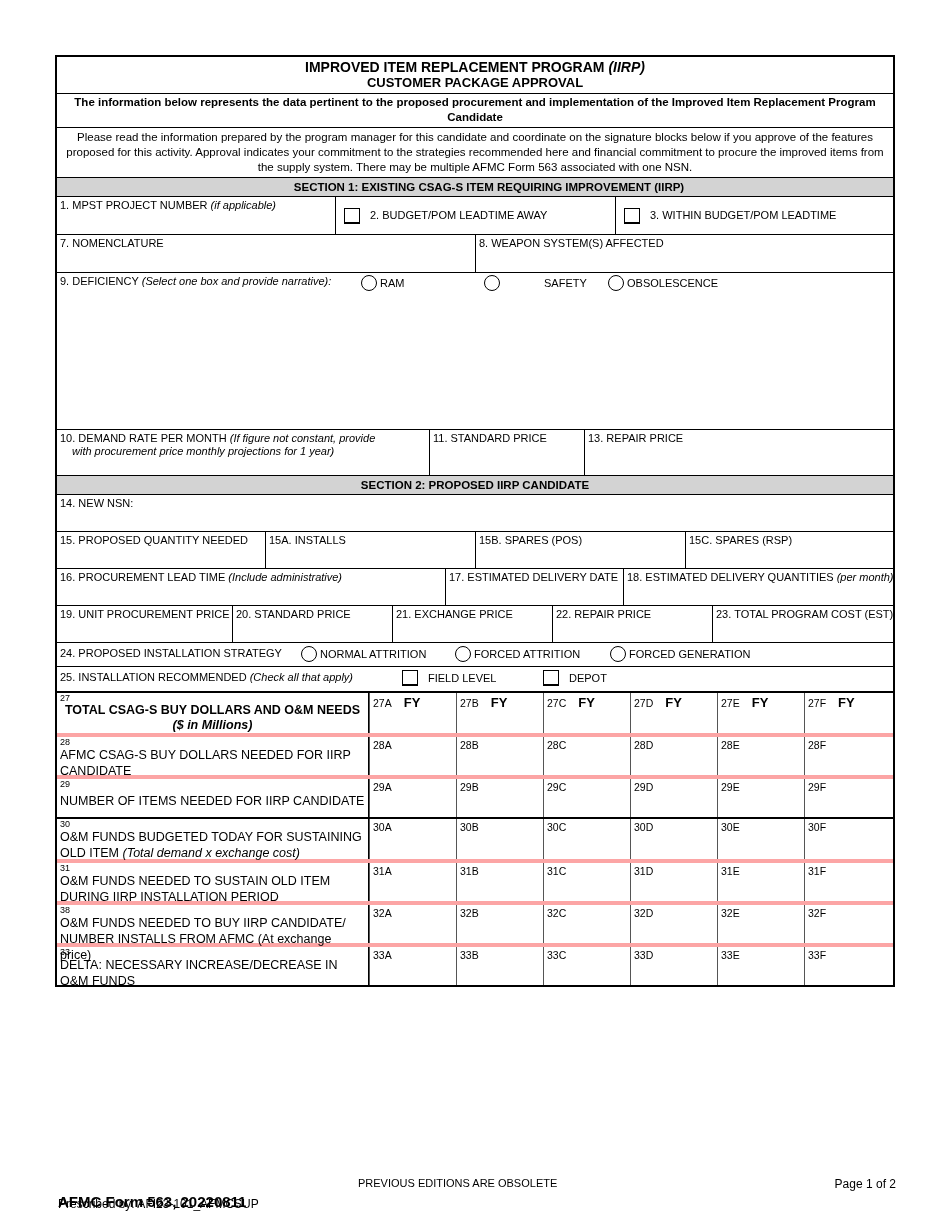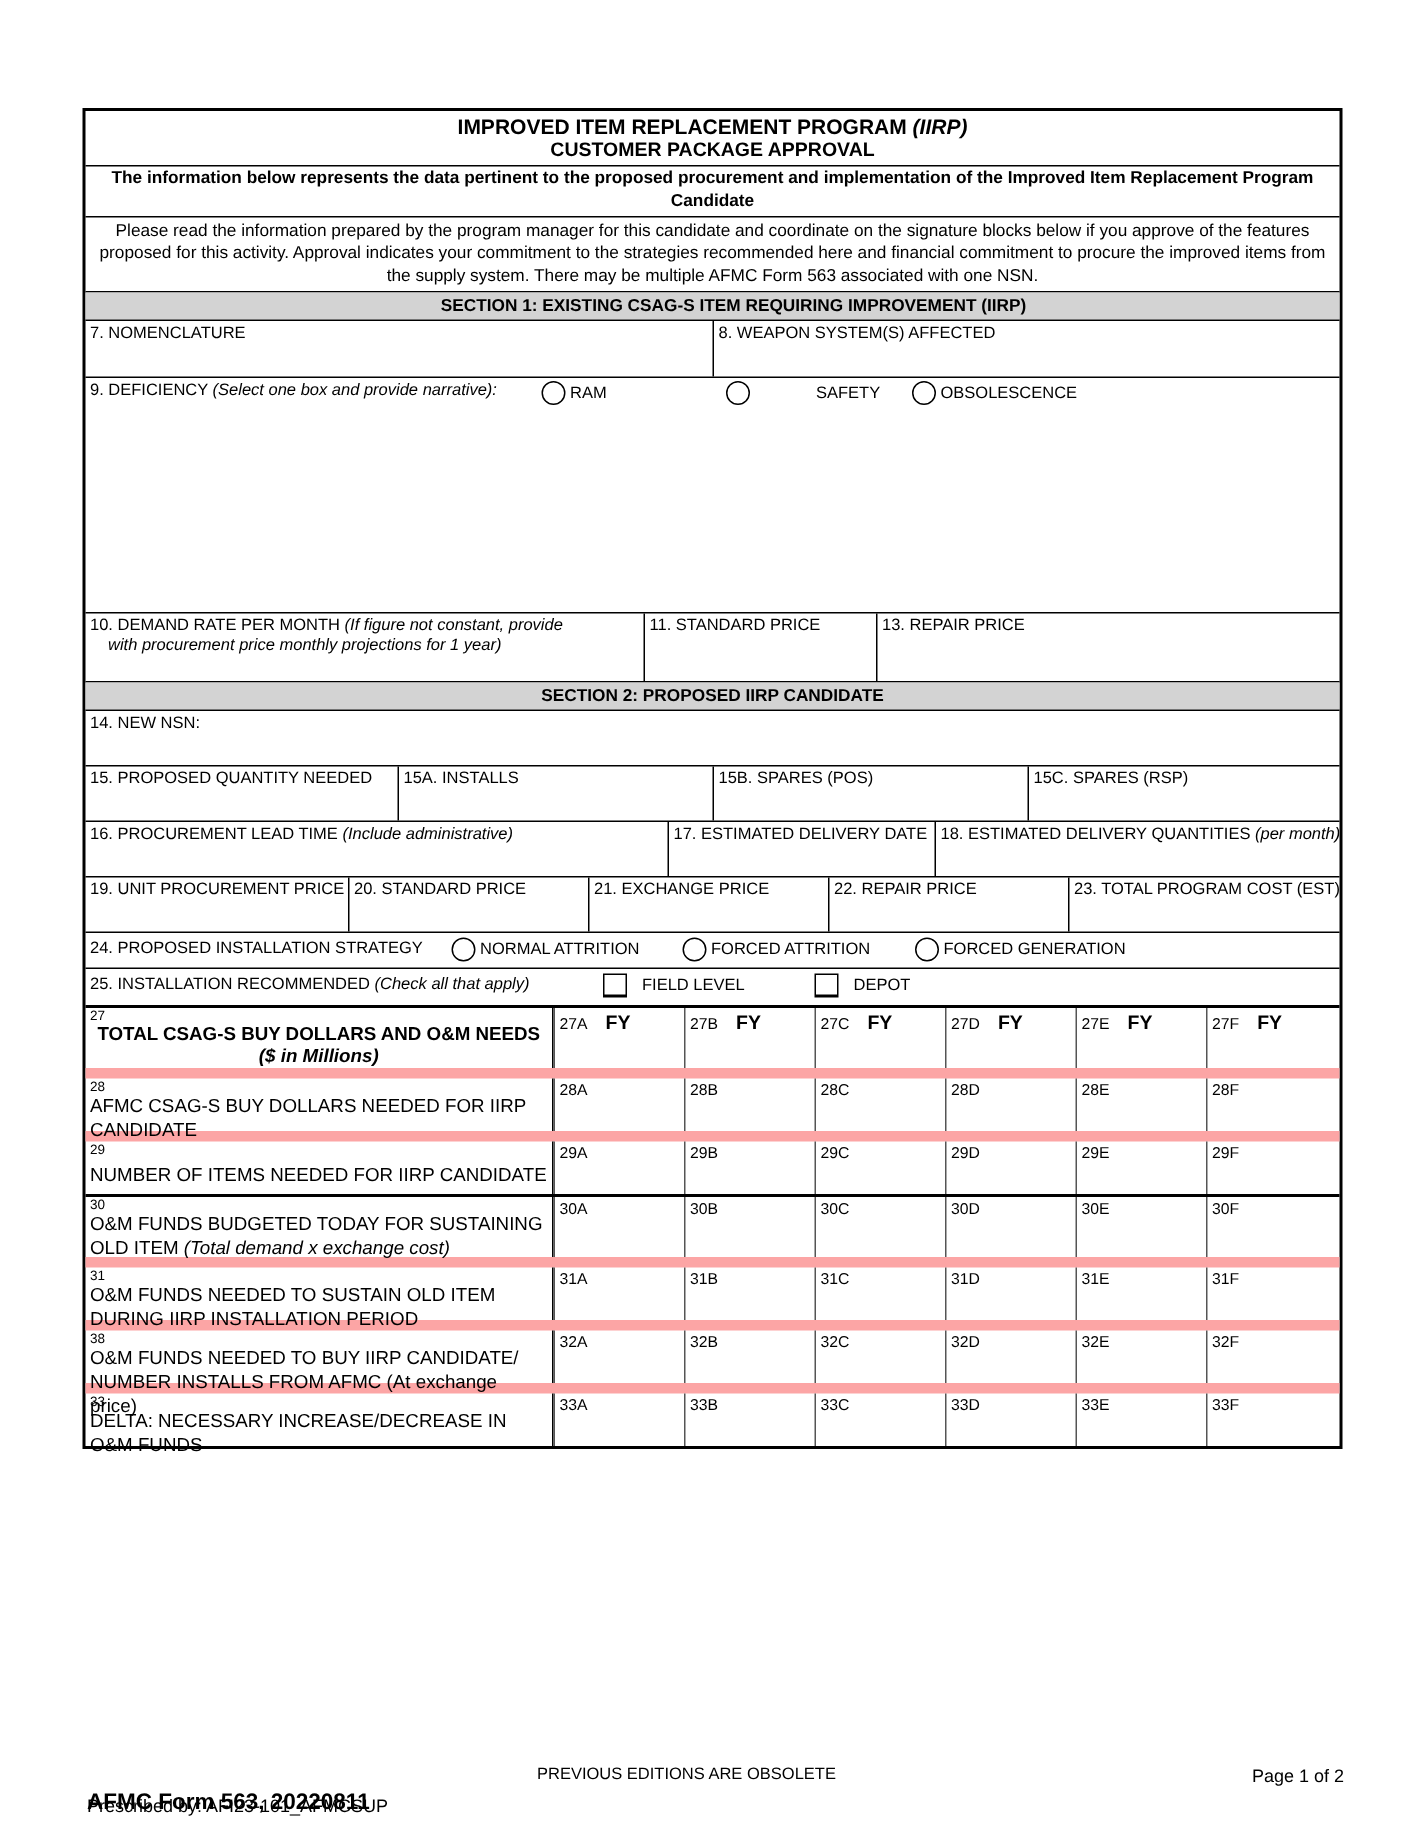--- a/index.html
+++ b/index.html
@@ -1,33 +1,33 @@
 <!DOCTYPE html>
 <html><head>
 <meta charset="utf-8">
 <style>
   * { box-sizing: border-box; margin: 0; padding: 0; }
   html, body { width: 950px; height: 1230px; background: #ffffff; }
   body { font-family: "Liberation Sans", sans-serif; color: #000; position: relative; }
-  .form { position: absolute; left: 55px; top: 72px; width: 840px; border: 2px solid #000; }
+  .form { position: absolute; left: 55px; top: 55px; width: 840px; border: 2px solid #000; }
   .row { display: flex; border-top: 1px solid #000; position: relative; }
   .row:first-child { border-top: none; }
   .cell { border-left: 1px solid #000; position: relative; font-size: 11px; padding: 2px 3px; overflow: hidden; }
   .cell:first-child { border-left: none; }
   .title { text-align: center; font-weight: bold; font-size: 14px; line-height: 16px; padding: 2px 0 2px; width: 100%; }
   .title .sub { font-size: 13px; }
   .intro { text-align: center; font-weight: bold; font-size: 11.5px; line-height: 15px; padding: 1px 8px 2px; width: 100%; }
   .instr { text-align: center; font-size: 11.5px; line-height: 15px; padding: 2px 4px 2px; width: 100%; }
   .section { background: #d3d3d3; text-align: center; font-weight: bold; font-size: 11.5px; width: 100%; padding: 2px 0; line-height: 14px; border-bottom: 1px solid #000; }
   .lbl { font-size: 11px; line-height: 13px; }
   .lbl i { font-style: italic; }
   .chk { display: inline-block; width: 16px; height: 16px; border: 1px solid #000; border-bottom-width: 2px; vertical-align: middle; background: #fff; }
   .rad { display: inline-block; width: 16px; height: 16px; border: 1px solid #000; border-radius: 50%; vertical-align: middle; background: #fff; }
   .opt { display: inline-flex; align-items: center; gap: 3px; font-size: 11px; position: absolute; }
-  .grid-row { display: flex; border-top: 7px solid #fca5a5; }
+  .grid-row { display: flex; border-top: 4px solid #fca5a5; }
   .grid-row.thick { border-top: 2px solid #000; }
   .gcell { border-left: 1.5px solid #555; font-size: 10.5px; padding: 2px 3px; position: relative; }
   .gcell.first { border-left: none; width: 312px; padding: 0 3px; border-right: 1px solid #000; }
   .gnum { font-size: 9px; line-height: 10px; color: #000; }
   .gtxt { font-size: 12.5px; line-height: 16px; }
   .fy { font-weight: bold; font-size: 13px; margin-left: 12px; }
   .footer { position: absolute; left: 58px; top: 1177px; width: 838px; }
   .footer .form-id { position: absolute; left: 0; top: 16px; font-weight: bold; font-size: 15px; }
   .footer .presc { position: absolute; left: 0; top: 20px; font-size: 12px; }
   .footer .prev { position: absolute; left: 300px; top: 0; font-size: 11px; }
@@ -47,20 +47,33 @@
   <div class="row">
     <div class="intro">The information below represents the data pertinent to the proposed procurement and implementation of the Improved Item Replacement Program Candidate</div>
   </div>
   <div class="row">
     <div class="instr">Please read the information prepared by the program manager for this candidate and coordinate on the signature blocks below if you approve of the features proposed for this activity. Approval indicates your commitment to the strategies recommended here and financial commitment to procure the improved items from the supply system.  There may be multiple AFMC Form 563 associated with one NSN.</div>
   </div>
   <div class="row" style="border-top:1px solid #000;">
     <div class="section" style="border-bottom:none;padding-left:28px;">SECTION 1: EXISTING CSAG-S ITEM REQUIRING IMPROVEMENT (IIRP)</div>
   </div>
 
+  <div class="row" style="height:38px;">
+    <div class="cell" style="width:278px;">
+      <span class="lbl">1. MPST PROJECT NUMBER </span><i class="lbl">(if applicable)</i>
+    </div>
+    <div class="cell" style="width:280px; display:flex; align-items:center; gap:10px; padding-left:8px;">
+      <span class="chk"></span>
+      <span class="lbl">2. BUDGET/POM LEADTIME AWAY</span>
+    </div>
+    <div class="cell" style="flex:1; display:flex; align-items:center; gap:10px; padding-left:8px;">
+      <span class="chk"></span>
+      <span class="lbl">3. WITHIN BUDGET/POM LEADTIME</span>
+    </div>
+  </div>
 
 
   <div class="row" style="height:38px;">
     <div class="cell" style="width:418px;"><span class="lbl">7. NOMENCLATURE</span></div>
     <div class="cell" style="flex:1;"><span class="lbl">8. WEAPON SYSTEM(S) AFFECTED</span></div>
   </div>
 
   <div class="row" style="height:157px;">
     <div class="cell" style="flex:1; position:relative;">
       <span class="lbl">9. DEFICIENCY </span><i class="lbl">(Select one box and provide narrative):</i>

